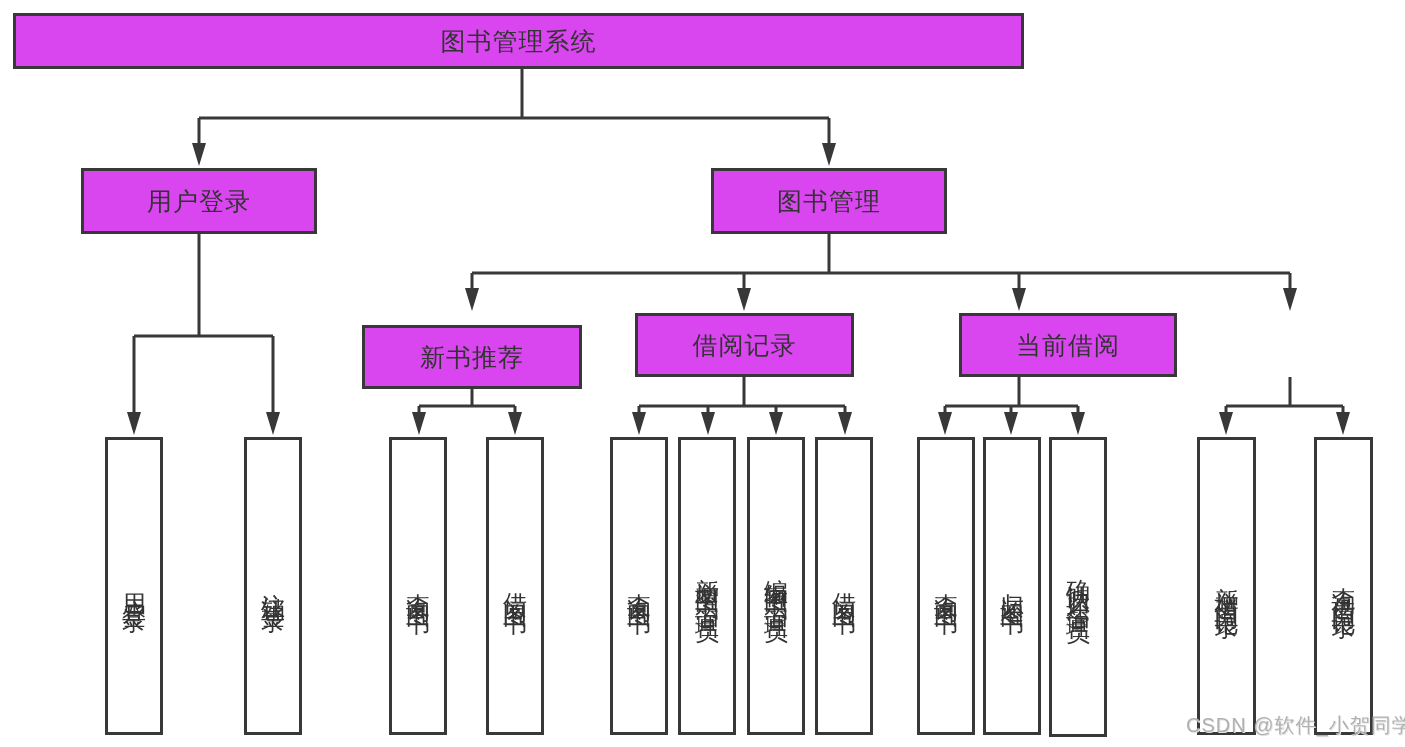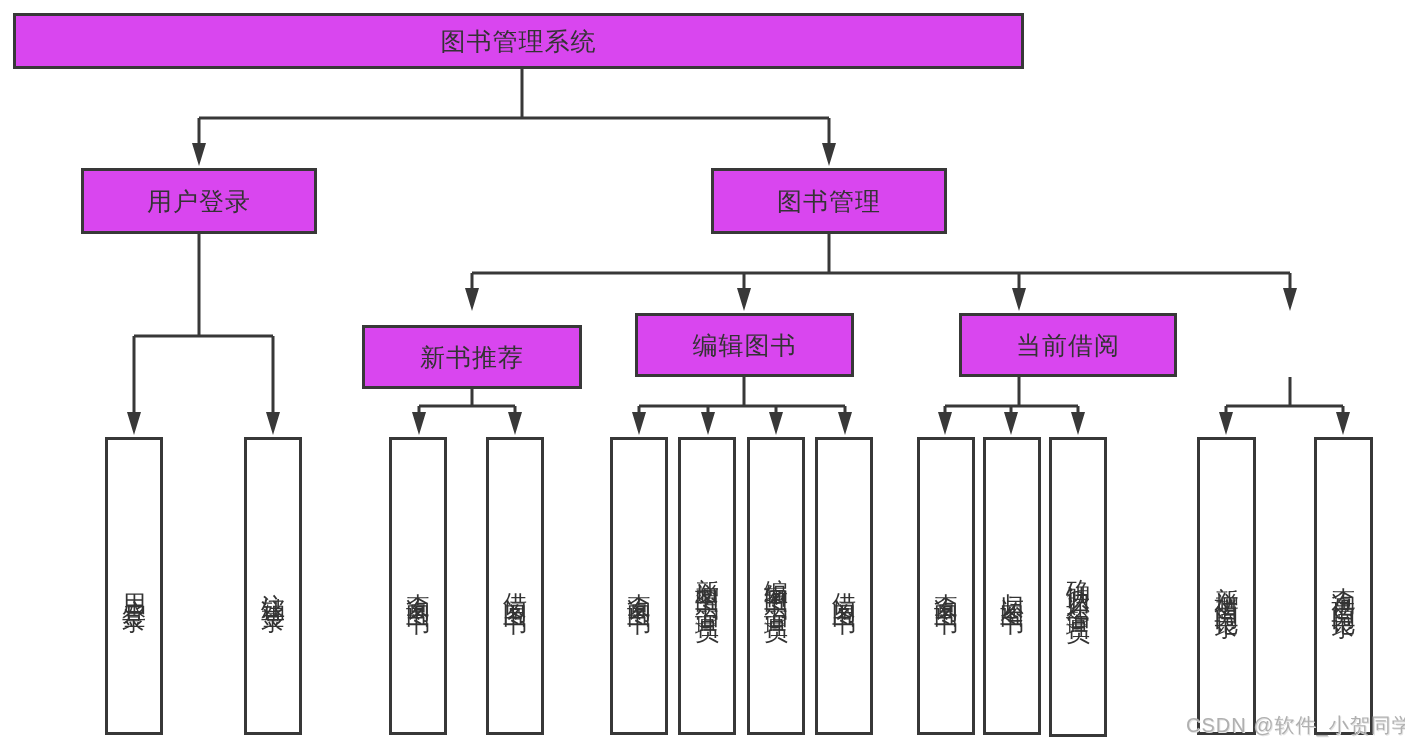--- a/index.html
+++ b/index.html
@@ -75,21 +75,21 @@
              M1071 412 L1085 412 L1078 435 Z
              M1219 412 L1233 412 L1226 435 Z  M1336 412 L1350 412 L1343 435 Z"></path>
   </svg>
 
   <div class="node" style="left:13px;top:13px;width:1011px;height:56px;">图书管理系统</div>
 
   <div class="node" style="left:81px;top:168px;width:236px;height:66px;">用户登录</div>
   <div class="node" style="left:711px;top:168px;width:236px;height:66px;font-family:Liberation Serif, serif;">图书管理</div>
 
   <div class="node" style="left:362px;top:313px;width:220px;height:64px;margin-top:12px;">新书推荐</div>
-  <div class="node" style="left:635px;top:313px;width:219px;height:64px;">编辑图书</div>
+  <div class="node" style="left:635px;top:313px;width:219px;height:64px;">借阅记录</div>
   <div class="node" style="left:959px;top:313px;width:218px;height:64px;">当前借阅</div>
 
   <div class="vnode" style="left:105px;top:437px;width:58px;height:298px;">
     <span>用户登录</span>
   </div>
   <div class="vnode" style="left:244px;top:437px;width:58px;height:298px;">
     <span>注销登录</span>
   </div>
 
   <div class="vnode" style="left:389px;top:437px;width:58px;height:298px;">

